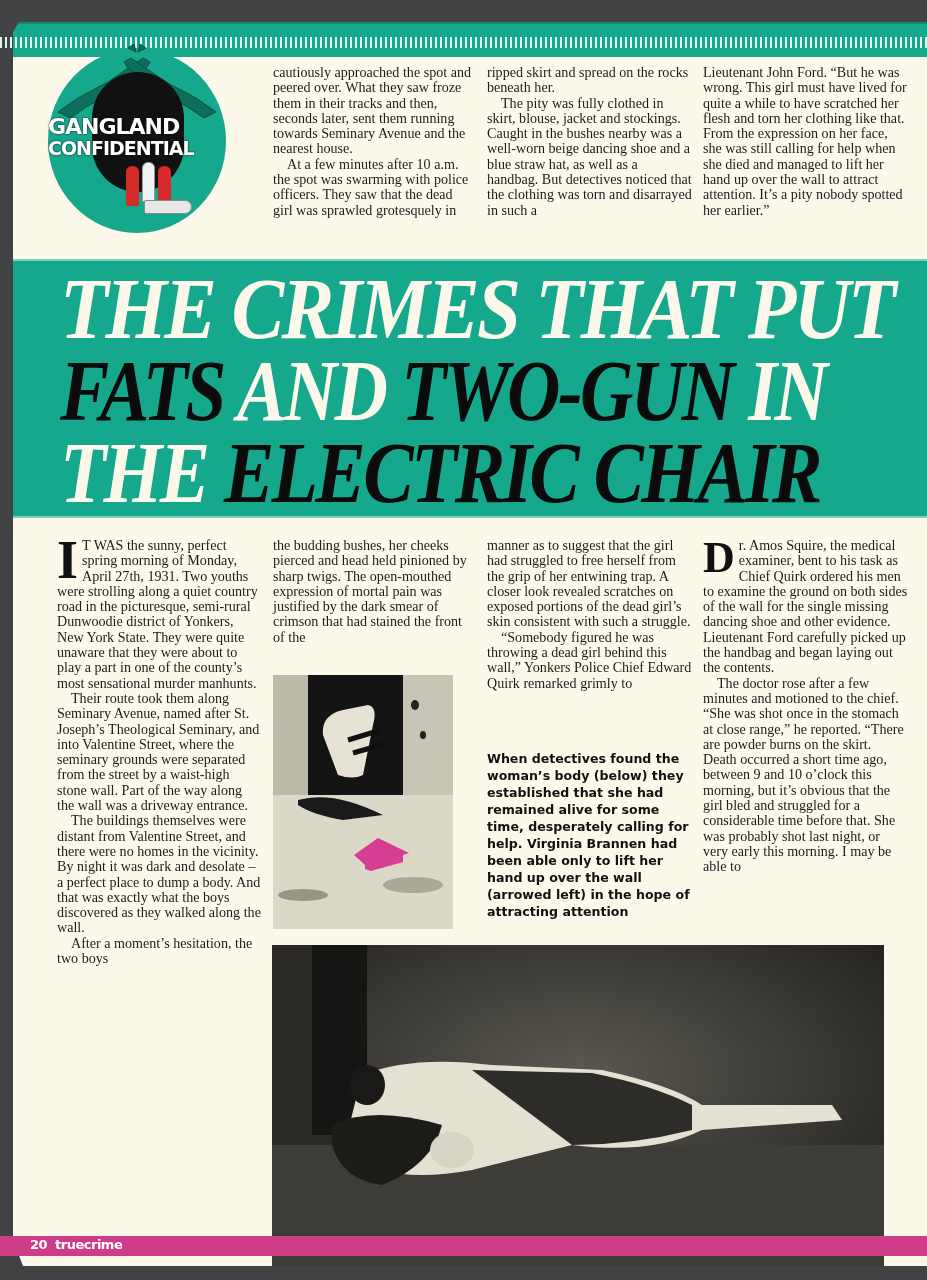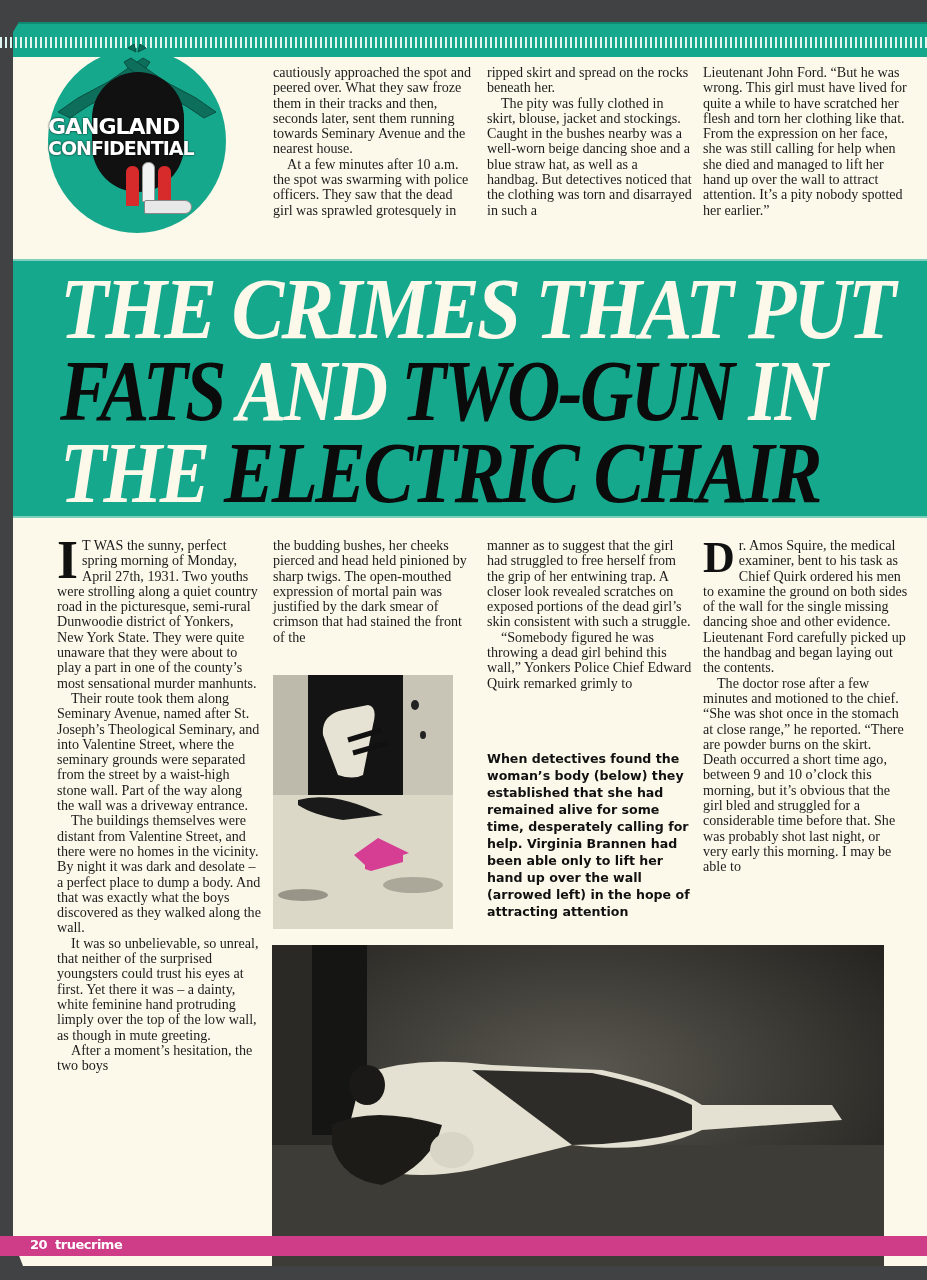--- a/index.html
+++ b/index.html
@@ -146,21 +146,20 @@
 </div>
 <div class="hl" style="top:432px;transform:scaleX(0.88);">
   <span class="w">THE </span><span class="b">ELECTRIC CHAIR</span>
 </div>
 
 <div class="col" style="left:57px;top:538px;width:204px;">
   <span class="dropcap">I</span>
   <p>T WAS the sunny, perfect spring morning of Monday, April 27th, 1931. Two youths were strolling along a quiet country road in the picturesque, semi-rural Dunwoodie district of Yonkers, New York State. They were quite unaware that they were about to play a part in one of the county’s most sensational murder manhunts.</p>
   <p class="ind">Their route took them along Seminary Avenue, named after St. Joseph’s Theological Seminary, and into Valentine Street, where the seminary grounds were separated from the street by a waist-high stone wall. Part of the way along the wall was a driveway entrance.</p>
   <p class="ind">The buildings themselves were distant from Valentine Street, and there were no homes in the vicinity. By night it was dark and desolate – a perfect place to dump a body. And that was exactly what the boys discovered as they walked along the wall.</p>
-  <p class="ind">It was so unbelievable, so unreal, that neither of the surprised youngsters could trust his eyes at first. Yet there it was – a dainty, white feminine hand protruding limply over the top of the low wall, as though in mute greeting.</p>
   <p class="ind">After a moment’s hesitation, the two boys</p>
 </div>
 
 <div class="col" style="left:273px;top:538px;width:200px;">
   <p>the budding bushes, her cheeks pierced and head held pinioned by sharp twigs. The open-mouthed expression of mortal pain was justified by the dark smear of crimson that had stained the front of the</p>
 </div>
 
 <div class="col" style="left:487px;top:538px;width:205px;">
   <p>manner as to suggest that the girl had struggled to free herself from the grip of her entwining trap. A closer look revealed scratches on exposed portions of the dead girl’s skin consistent with such a struggle.</p>
   <p class="ind">“Somebody figured he was throwing a dead girl behind this wall,” Yonkers Police Chief Edward Quirk remarked grimly to</p>

